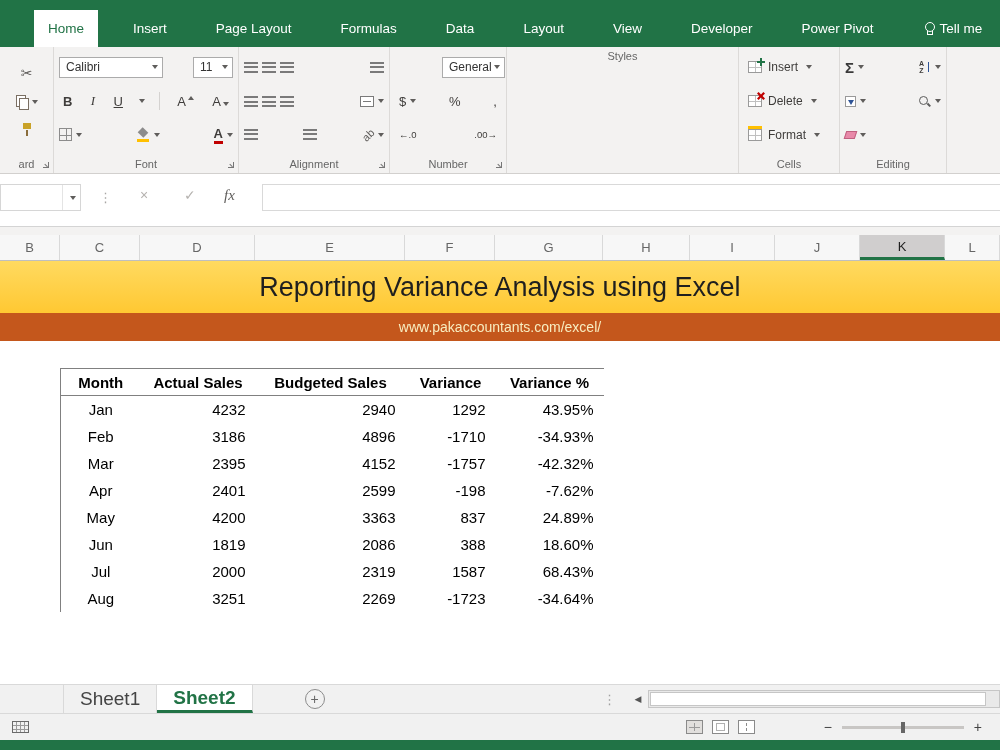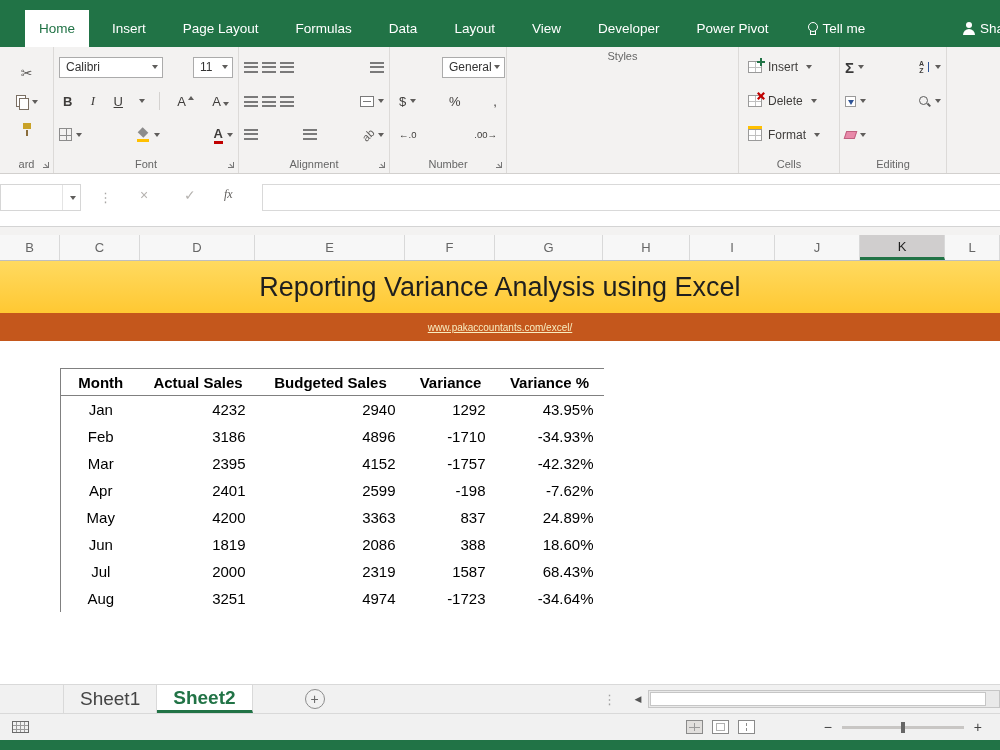--- a/index.html
+++ b/index.html
@@ -3,21 +3,21 @@
 <meta charset="utf-8">
 <style>
   * { margin:0; padding:0; box-sizing:border-box; }
   html,body { width:1000px; height:750px; overflow:hidden; }
   body { font-family:"Liberation Sans", sans-serif; background:#fff; }
   .app { position:relative; width:1000px; height:750px; overflow:hidden; background:#fff; }
   button { background:none; border:none; cursor:pointer; font-family:inherit; color:#444; display:inline-flex; align-items:center; gap:2px; }
 
   
   .tabbar { position:absolute; top:0; left:0; right:0; height:47px; background:#217346; }
-  .rtabs { display:flex; align-items:flex-end; height:100%; padding-left:25px; }
+  .rtabs { display:flex; align-items:flex-end; height:100%; padding-left:34px;gap:12px; }
   .rtab { height:37px; display:flex; align-items:center; padding:0 14px; margin-right:9px;
           color:#fff; font-size:13.5px; cursor:pointer; white-space:nowrap; }
   .rtab.active { background:#fff; color:#217346; }
   .rtab.right { margin-left:auto; margin-right:-30px; }
   .ticon { display:inline-block; margin-right:5px; }
   .icon-lightbulb { width:12px; height:14px; position:relative; }
   .icon-lightbulb::before { content:''; position:absolute; left:2px; top:0; width:8px; height:8px; border:1px solid #fff; border-radius:50%; }
   .icon-lightbulb::after { content:''; position:absolute; left:4px; top:9px; width:4px; height:3px; border:1px solid #fff; border-top:none; }
   .icon-person { width:12px; height:13px; position:relative; }
   .icon-person::before { content:''; position:absolute; left:3px; top:0; width:6px; height:6px; border-radius:50%; background:#fff; }
@@ -113,41 +113,41 @@
   
   .formula-strip { position:absolute; top:174px; left:0; right:0; height:52px; background:#fff; }
   .name-wrap { position:absolute; left:0; top:10px; width:81px; height:27px; border:1px solid #d6d6d6;
                background:#fff; display:flex; align-items:center; }
   .name-box { flex:1; border:none; outline:none; height:100%; width:58px; font-size:13px; padding:0 4px; font-family:inherit; }
   .name-caret { width:18px; height:100%; display:flex; align-items:center; justify-content:center;
                 border-left:1px solid #e4e4e4; cursor:pointer; }
   .fb-dots { position:absolute; left:99px; top:16px; color:#a8a6a4; font-size:13px; cursor:pointer; }
   .fb-btn { position:absolute; top:13px; font-size:14px; color:#b5b2af; }
   .fb-cancel { left:140px; } .fb-enter { left:184px; }
-  .fb-fx { left:224px; color:#5f5d5b; font-style:italic; font-family:"Liberation Serif", serif; font-size:12px; }
+  .fb-fx { left:224px; color:#5f5d5b; font-style:italic; font-family:"Liberation Serif", serif; font-size:15px; }
   .formula-input { position:absolute; left:262px; right:0; top:10px; height:27px; background:#fff;
                    border:1px solid #d9d9d9; border-right:none; outline:none; font-size:13px; padding:0 6px; font-family:inherit; }
 
   
   .pre-header { position:absolute; top:226px; left:0; right:0; height:9px; background:#f3f2f1; border-top:1px solid #d4d4d4; }
   .col-headers { position:absolute; top:235px; left:0; right:0; height:26px; display:flex;
                  background:#f7f7f7; border-bottom:1px solid #bfbfbf; }
   .col-h { height:100%; display:flex; align-items:center; justify-content:center;
            font-size:13px; color:#666; border-right:1px solid #d9d9d9; cursor:pointer; }
   .col-h.selected { background:#d0cece; border-bottom:3px solid #217346; color:#1f1f1f; }
 
   
   .grid-area { position:absolute; top:261px; left:0; right:0; bottom:66px; background:#fff; }
   .banner-yellow { position:absolute; top:0; left:0; right:0; height:52px;
                    background:linear-gradient(180deg,#ffda60,#ffc832);
                    display:flex; align-items:center; justify-content:center;
                    font-size:27px; color:#1f1f1f; cursor:cell; }
   .banner-orange { position:absolute; top:52px; left:0; right:0; height:28px; background:#c4571c;
                    display:flex; align-items:center; justify-content:center; cursor:cell; }
-  .banner-orange .link { color:#f8edc0; font-size:10px; text-decoration:underline; cursor:pointer; }
+  .banner-orange .link { color:#f8edc0; font-size:14px; cursor:pointer; }
   .data-table { position:absolute; top:107px; left:60px; border-collapse:collapse;
                 font-size:15px; color:#000; border-left:1px solid #808080; table-layout:fixed; }
   .data-table th { font-weight:bold; height:27px; text-align:center; padding:0;
                    border-top:1px solid #808080; border-bottom:1px solid #808080; }
   .data-table td { height:27px; text-align:right; padding:0 10px 0 0; cursor:cell; }
   .data-table td:first-child { text-align:center; padding:0; }
 
   
   .sheet-tabbar { position:absolute; top:684px; left:0; right:0; height:29px; background:#f1f1f1;
                   border-top:1px solid #d9d9d9; display:flex; align-items:center; }
@@ -547,21 +547,21 @@
           <tr>
             <td>Jul</td>
             <td>2000</td>
             <td>2319</td>
             <td>1587</td>
             <td>68.43%</td>
           </tr>
           <tr>
             <td>Aug</td>
             <td>3251</td>
-            <td>4974</td>
+            <td>2269</td>
             <td>-1723</td>
             <td>-34.64%</td>
           </tr>
         </tbody>
     </table>
   </div>
 
   <div class="sheet-tabbar">
     <div class="tab-spacer"></div>
     <div class="stabs">

